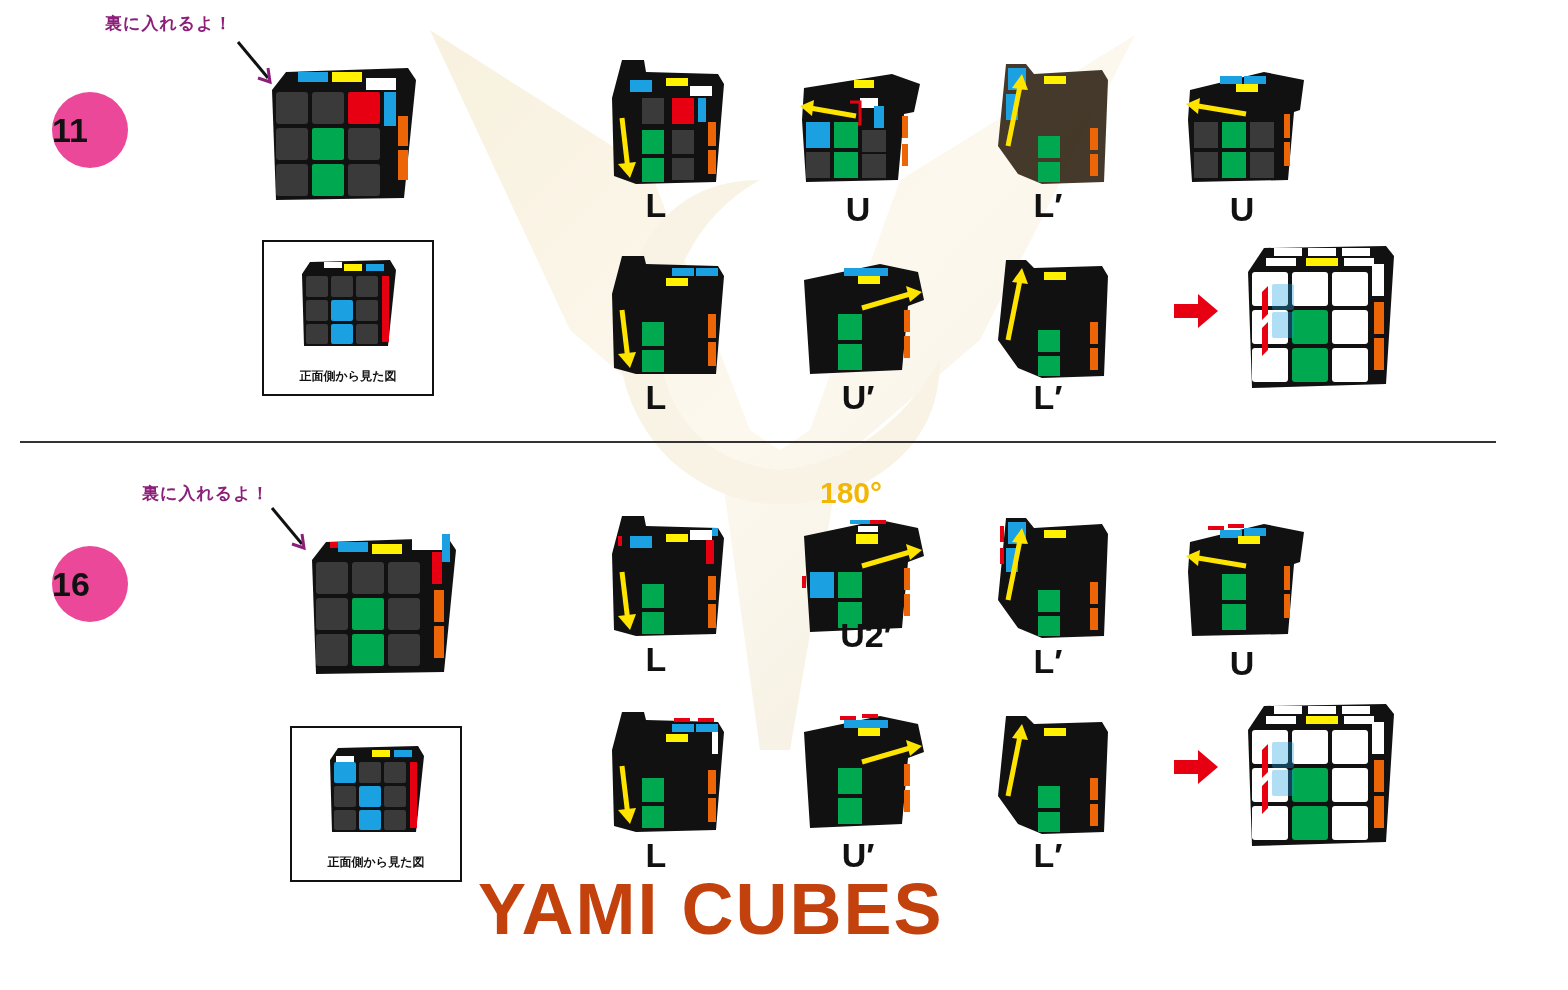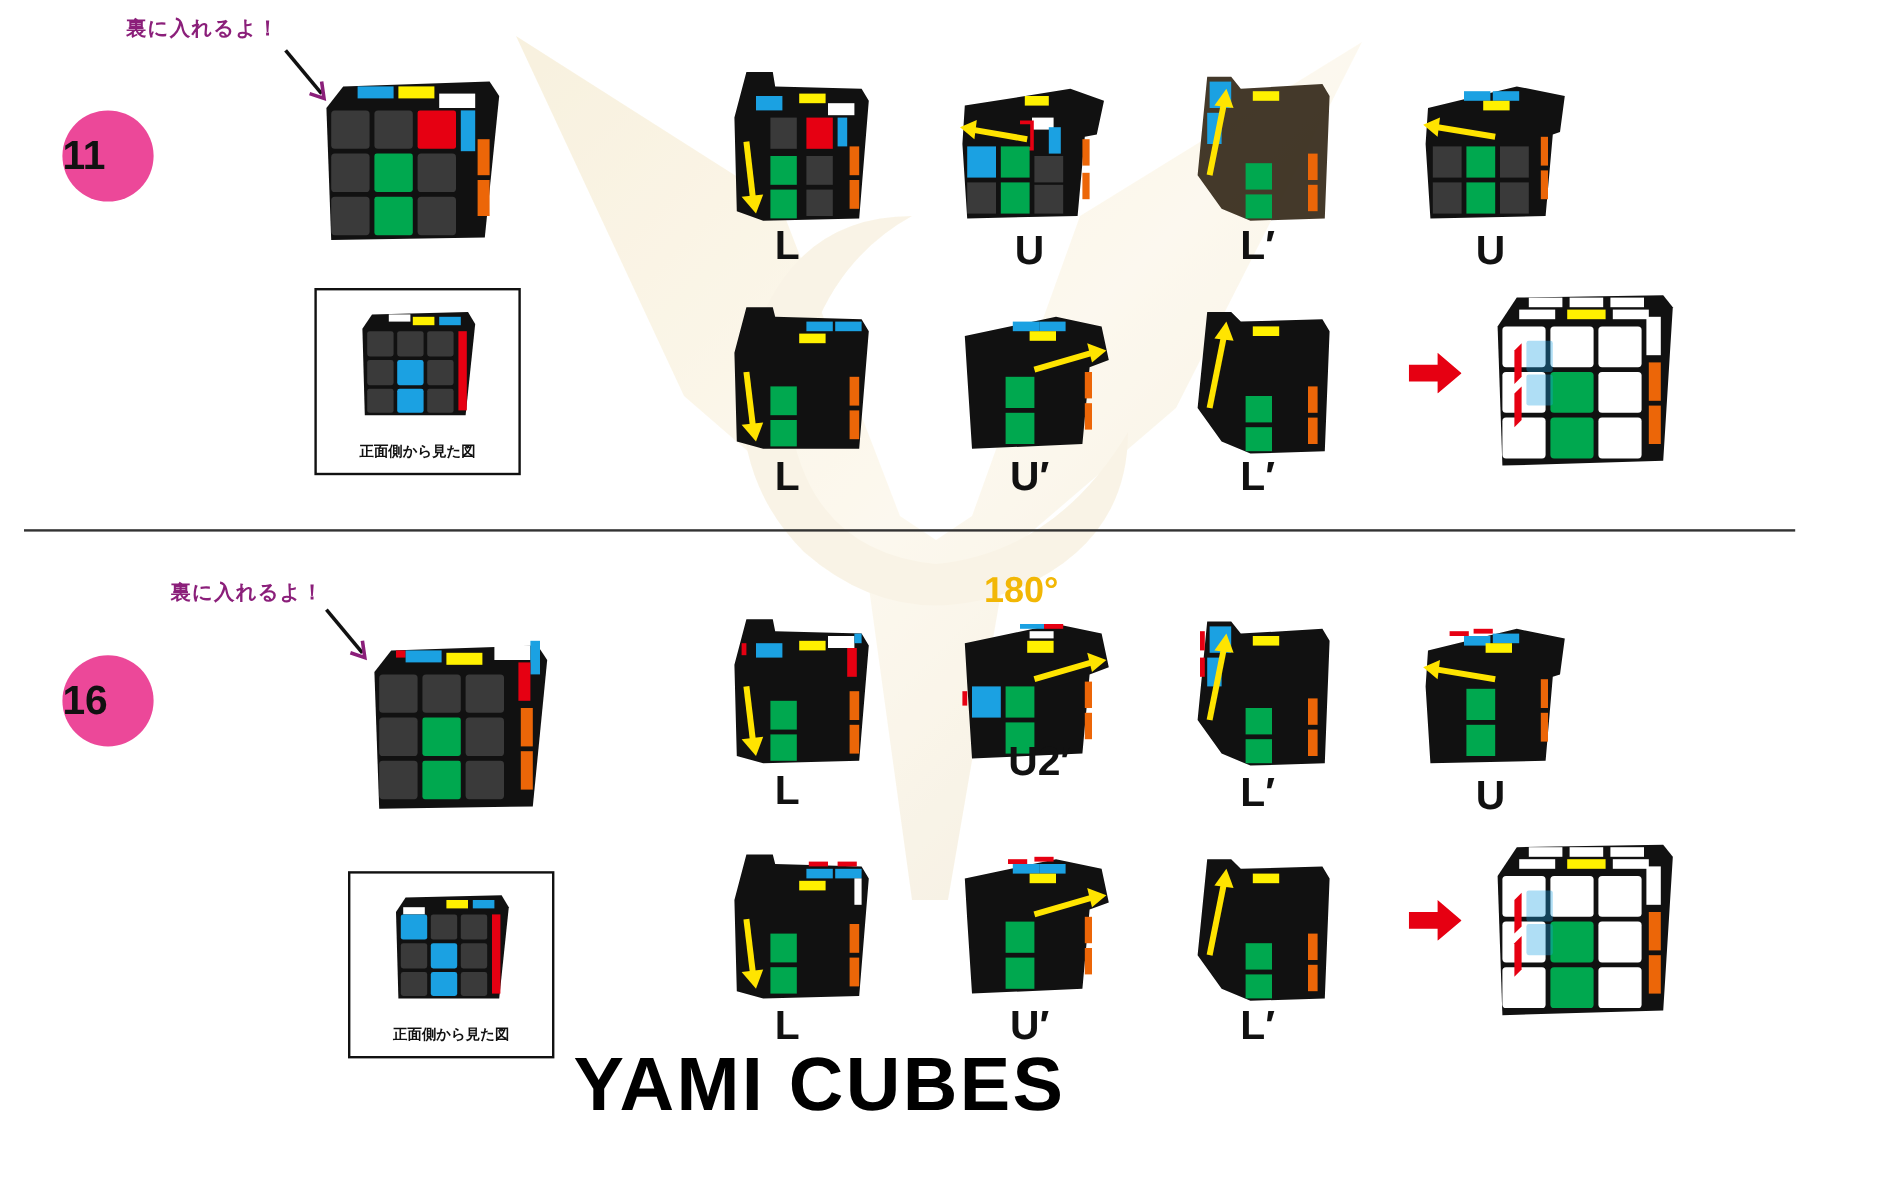--- a/index.html
+++ b/index.html
@@ -1,18 +1,18 @@
 <!DOCTYPE html>
 <html><head>
 <meta charset="utf-8">
 <style>
   html, body { margin:0; padding:0; background:#ffffff; }
   body { width:1568px; height:990px; position:relative; overflow:hidden; font-family:"Liberation Sans", sans-serif; }
   .watermark-logo { position:absolute; left:420px; top:30px; width:720px; height:720px; opacity:0.55; pointer-events:none; }
-  .watermark-text { position:absolute; left:478px; top:868px; font-family:"Liberation Sans", sans-serif; font-weight:bold; font-size:63px; letter-spacing:2px; color:#000000; pointer-events:none; white-space:nowrap; }
+  .watermark-text { position:absolute; left:478px; top:868px; font-family:"Liberation Sans", sans-serif; font-weight:bold; font-size:72px; letter-spacing:2px; color:#c2410c; pointer-events:none; white-space:nowrap; }
   .step-circle { position:absolute; width:76px; height:76px; border-radius:50%; background:#ec4899; display:flex; align-items:center; justify-content:flex-start; font-weight:bold; font-size:34px; color:#111; }
   .note { position:absolute; font-weight:bold; font-size:17px; color:#8b1f7a; letter-spacing:1px; white-space:nowrap; }
   .pointer { position:absolute; }
   .cube { position:absolute; }
   .front-box { position:absolute; border:2px solid #111; background:#fff; }
   .front-caption { position:absolute; left:0; right:0; text-align:center; font-weight:bold; font-size:12px; color:#111;font-family:Liberation Mono, monospace; }
   .move { position:absolute; font-weight:bold; font-size:34px; color:#111; width:80px; text-align:center; }
   .deg { position:absolute; font-weight:bold; font-size:30px; color:#f2b705; }
   .divider { position:absolute; left:20px; top:441px; width:1476px; height:2px; background:#333; }
   .result-arrow { position:absolute; }

